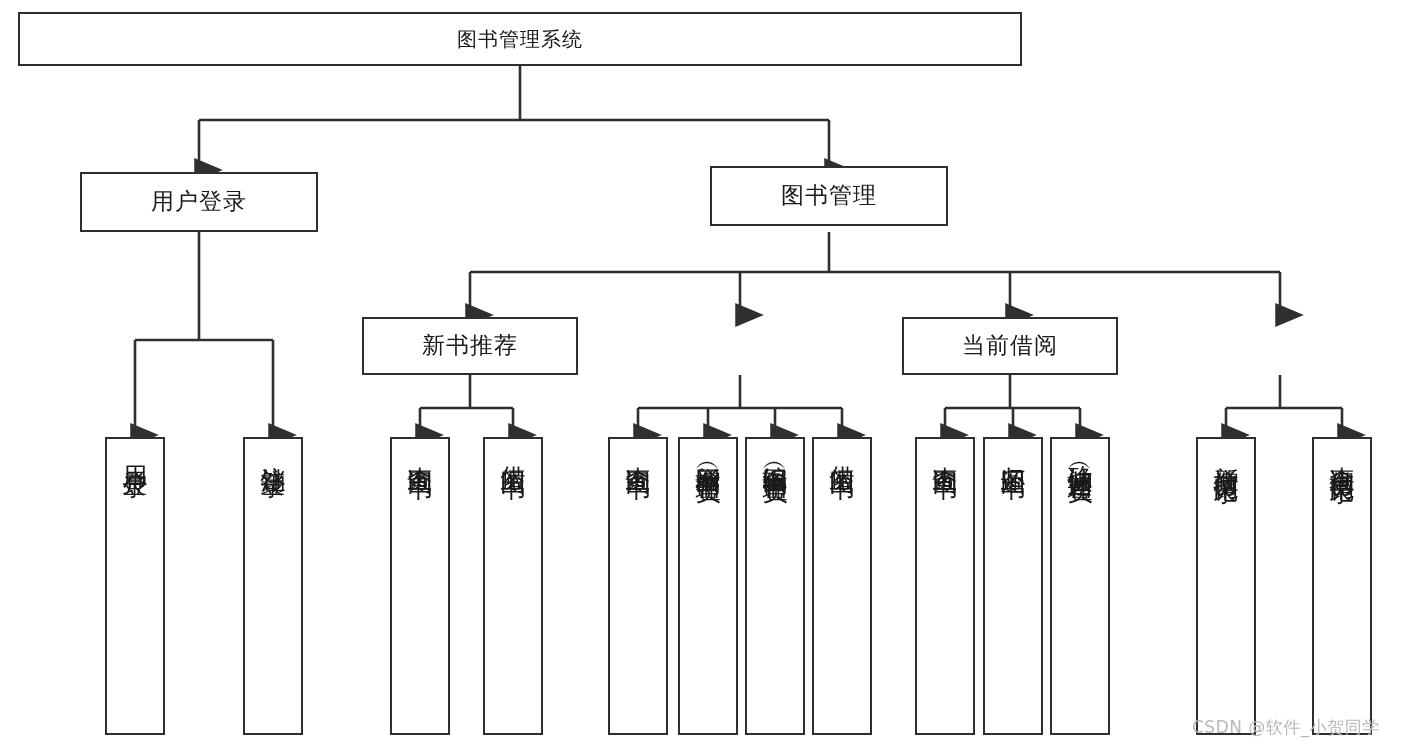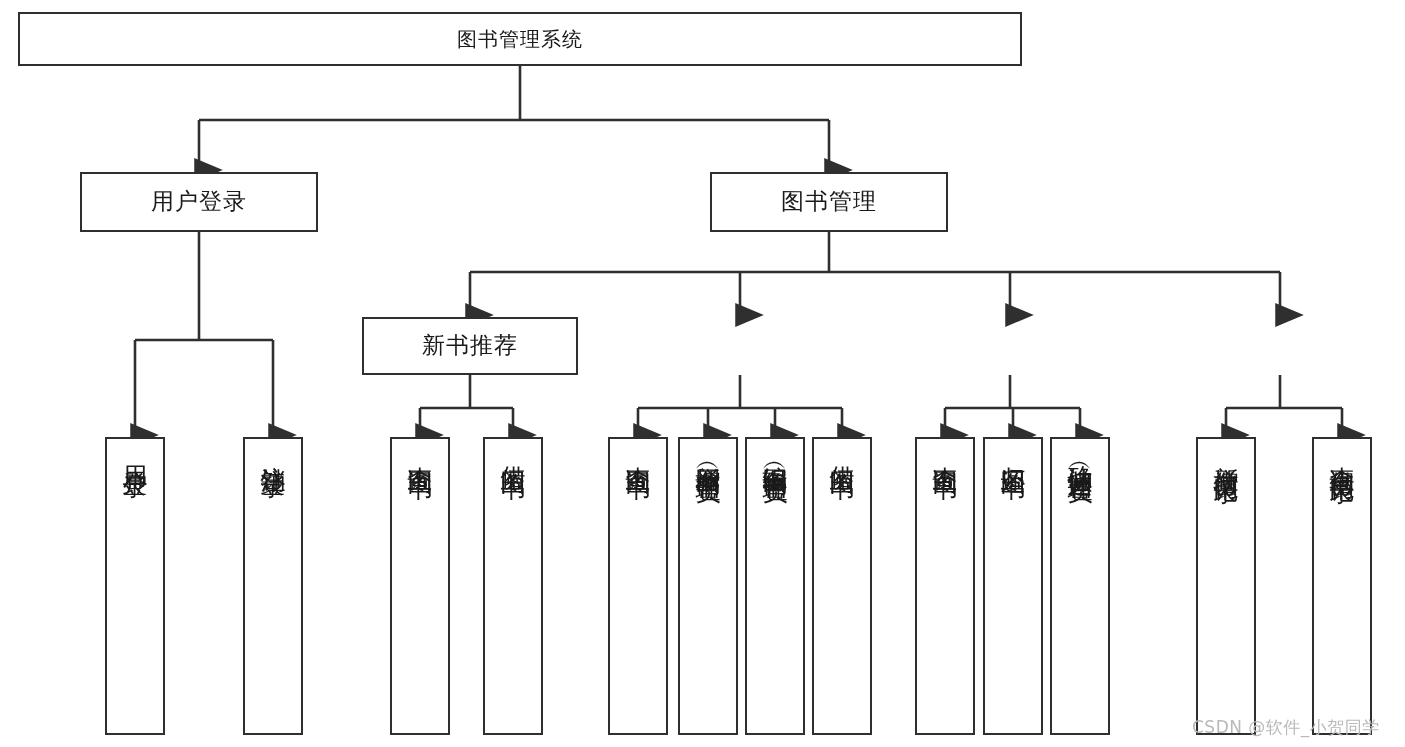--- a/index.html
+++ b/index.html
@@ -122,26 +122,29 @@
       </g>
   </svg>
 
   <div class="node h root" style="left:18px; top:12px; width:1004px; height:54px;">
     <span class="label">图书管理系统</span>
   </div>
 
   <div class="node h" style="left:80px; top:172px; width:238px; height:60px;">
     <span class="label">用户登录</span>
   </div>
-  <div class="node h" style="left:710px; top:172px; width:238px; height:60px;">
+  <div class="node h" style="left:710px; top:166px; width:238px; height:60px;">
     <span class="label">图书管理</span>
   </div>
 
   <div class="node h" style="left:362px; top:317px; width:216px; height:58px;align-items:center;">
     <span class="label">新书推荐</span>
+  </div>
+  <div class="node h" style="left:902px; top:317px; width:216px; height:58px;">
+    <span class="label">当前借阅</span>
   </div>
 
   <div id="leaf-layer">
       <div class="node v" style="left: 105px; top: 437px; width: 60px; height: 298px;">
         <span class="label">用户登录</span>
       </div>
       <div class="node v" style="left: 243px; top: 437px; width: 60px; height: 298px;">
         <span class="label">注销登录</span>
       </div>
       <div class="node v" style="left: 390px; top: 437px; width: 60px; height: 298px;">

